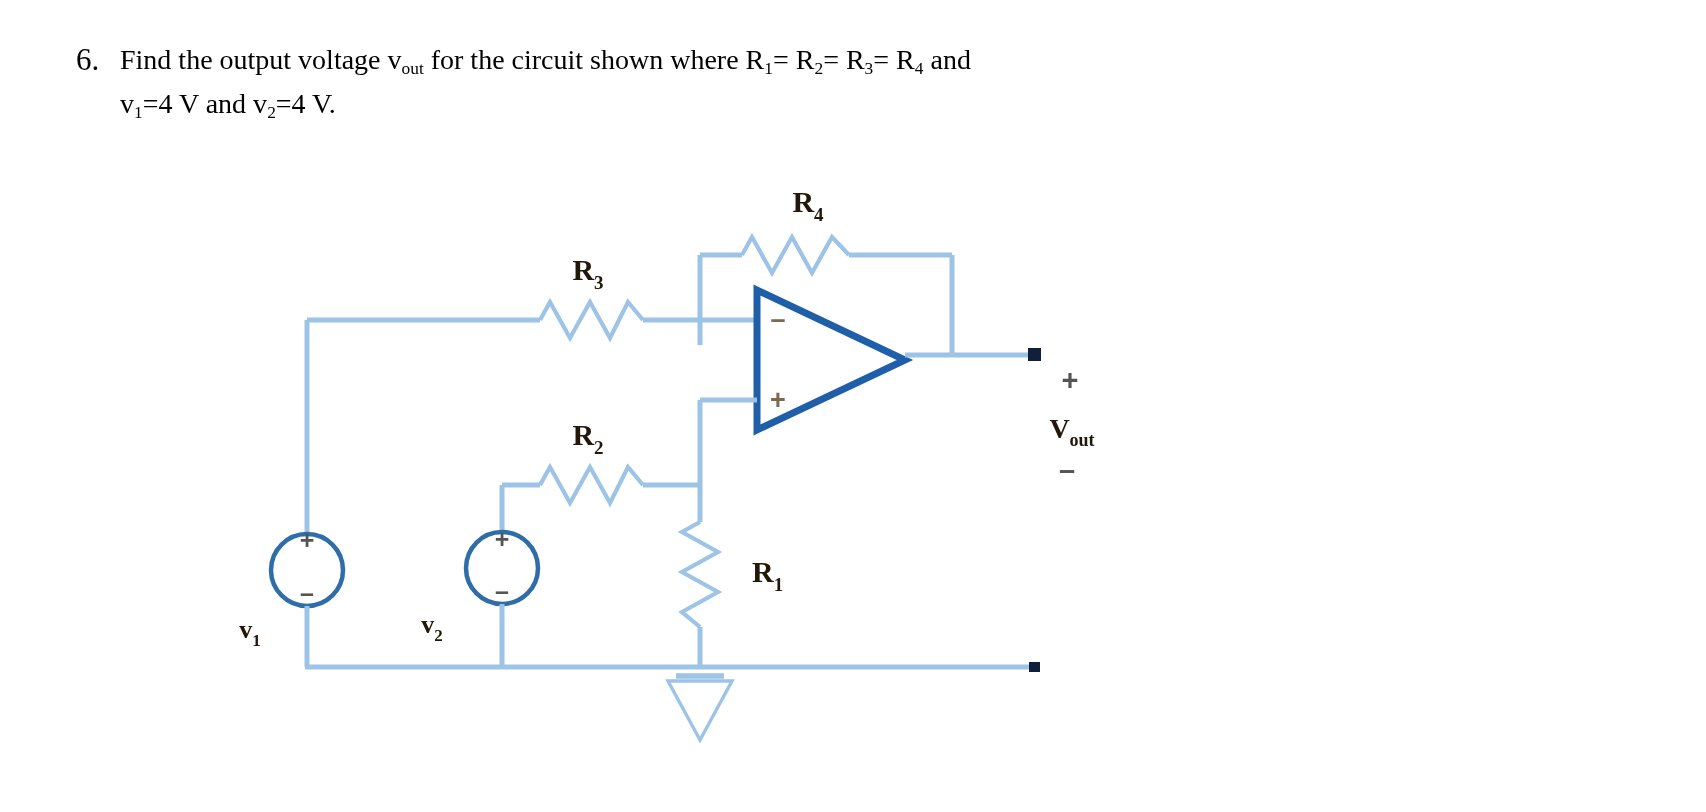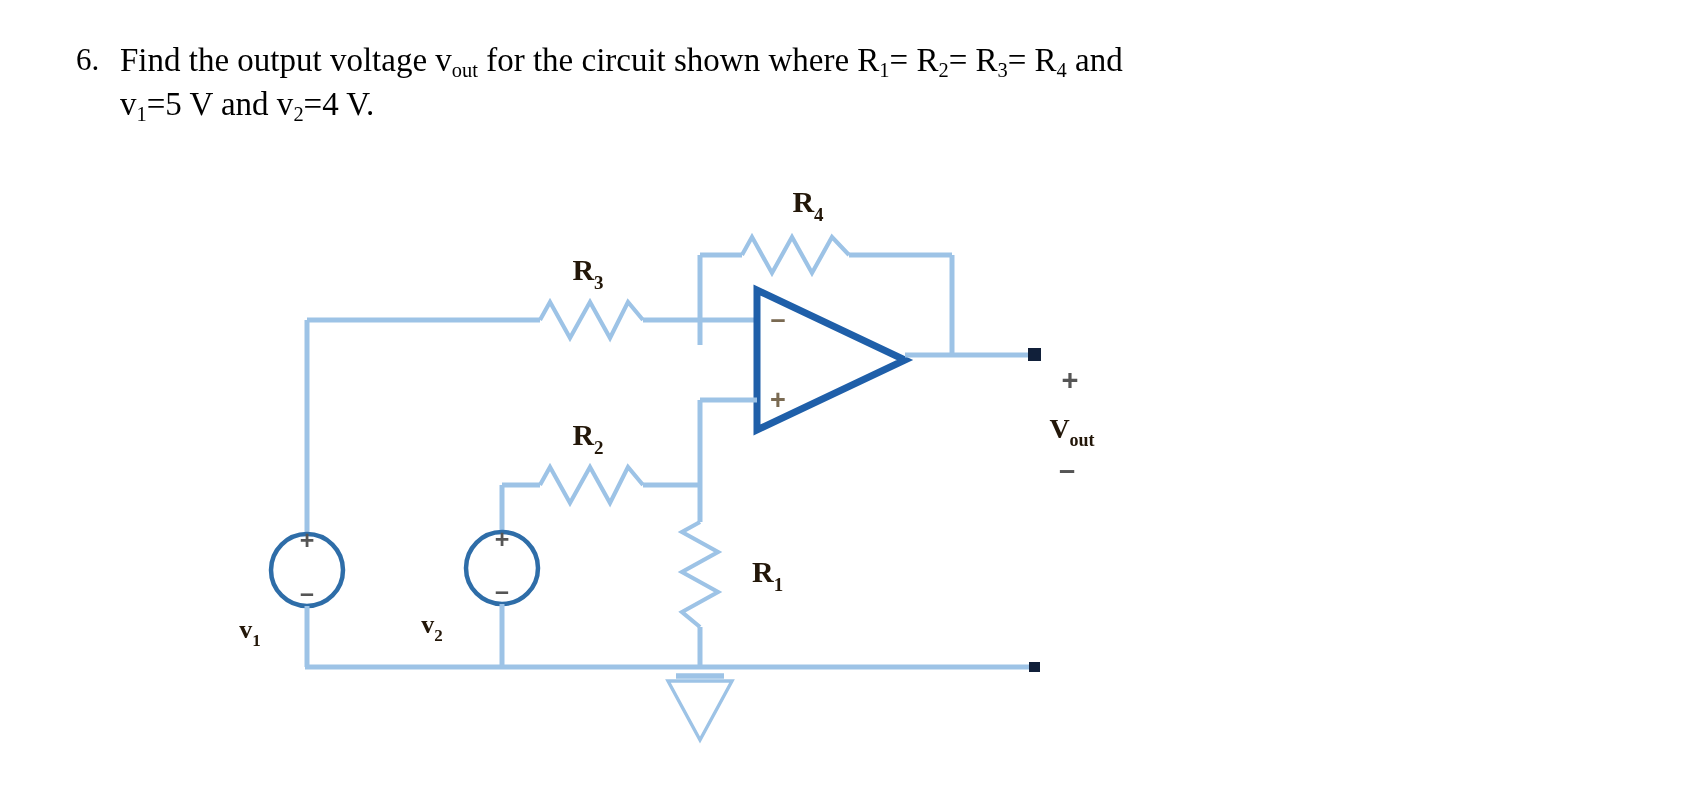--- a/index.html
+++ b/index.html
@@ -26,21 +26,21 @@
     align-items: flex-start;
   }
   .problem-number {
     font-size: 31px;
     line-height: 44px;
     width: 44px;
     flex: 0 0 44px;
     font-family: "Liberation Serif", serif;
   }
   .problem-body {
-    font-size: 33px;
+    font-size: 28px;
     line-height: 44px;
     font-family: "Liberation Serif", serif;
     text-indent: 0;
   }
   .problem-body sub {
     font-size: 0.62em;
     vertical-align: -0.28em;
     line-height: 0;
   }
   .nw { white-space: nowrap; }
@@ -133,21 +133,21 @@
   }
 </style>
 </head>
 <body>
 
 <div class="problem">
   <div class="problem-number">6.</div>
   <div class="problem-body">
     <span><span>Find the output voltage v</span><sub>out</sub><span> for the circuit shown where R</span><span class="nw"></span><sub>1</sub><span>= R</span><sub>2</sub><span>= R</span><sub>3</sub><span>= R</span><sub>4</sub><span> and</span></span>
     <br>
-    <span><span>v</span><sub>1</sub><span>=5 V and v</span><sub>2</sub><span>=4 V.</span></span>
+    <span><span>v</span><sub>1</sub><span>=4 V and v</span><sub>2</sub><span>=4 V.</span></span>
   </div>
 </div>
 
 <div class="circuit-wrap">
 <svg width="1706" height="660" viewBox="0 0 1706 660" xmlns="http://www.w3.org/2000/svg">
 
   <path class="wire" d="M 700,105 L 700,195"></path>
 
   <path class="wire" d="M 700,105 L 742,105"></path>
 

